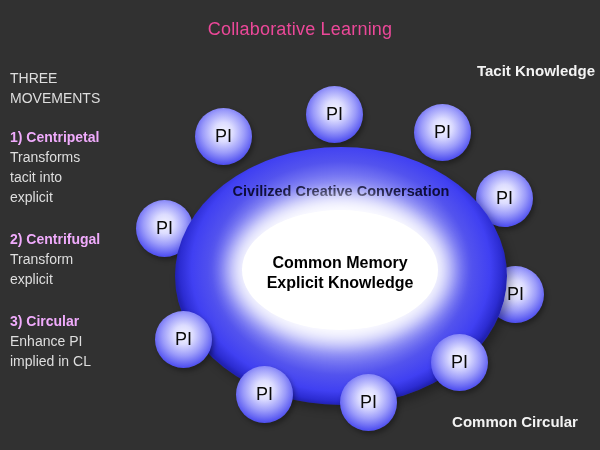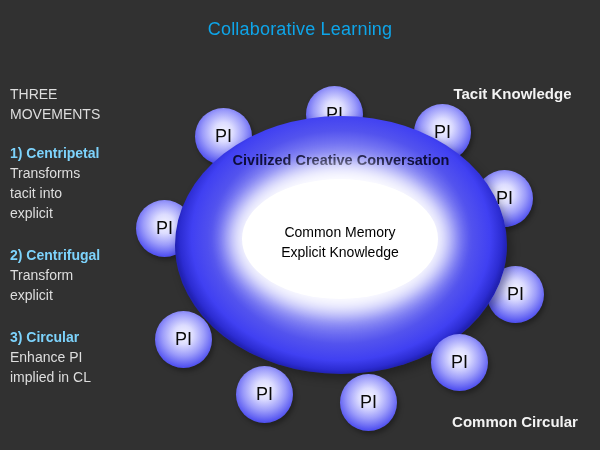--- a/index.html
+++ b/index.html
@@ -3,56 +3,56 @@
 <meta charset="utf-8">
 <style>
   html,body{margin:0;padding:0;background:#1a1a1a;}
   .slide{
     position:relative;width:600px;height:450px;overflow:hidden;
     background:#313131;
     font-family:"Liberation Sans","DejaVu Sans",sans-serif;
   }
   .slide-title{
     position:absolute;top:19px;left:0;width:600px;text-align:center;
-    font-size:18px;color:#0ea5e9;letter-spacing:0.2px;
+    font-size:18px;color:#ec4899;letter-spacing:0.2px;
   }
   .left-panel{
     position:absolute;left:10px;top:68px;width:122px;
-    font-size:14px;line-height:20px;color:#dedede;margin-top:16px;
+    font-size:14px;line-height:20px;color:#dedede;
   }
   .lp-heading{margin:0 0 19px 0;width:112px;}
   .movement{margin:0 0 22px 0;}
-  .movement-label{font-weight:bold;color:#7dd3fc;}
+  .movement-label{font-weight:bold;color:#f0abfc;}
   .corner-label{
     position:absolute;font-size:15px;font-weight:bold;color:#f3f3f3;
     text-align:center;
   }
-  .corner-label.tacit{left:430px;top:85px;width:165px;}
+  .corner-label.tacit{left:430px;top:62px;width:165px;text-align:right;}
   .corner-label.practice{left:430px;top:413px;width:170px;}
   .main-ellipse{
-    position:absolute;left:175px;top:116px;width:332px;height:258px;
+    position:absolute;left:175px;top:147px;width:332px;height:258px;
     border-radius:50%;z-index:2;
     background:radial-gradient(farthest-side at 50% 47%,
       #ffffff 34%,#c9c9fb 48%,#8787f4 63%,#5353ee 78%,
       #4040f2 90%,#2c2cd2 97%,#2121b2 100%);
     box-shadow:4px 5px 10px rgba(0,0,0,0.30);
   }
   .conversation-label{
     position:absolute;top:36px;left:0;width:100%;text-align:center;
     font-size:14.5px;font-weight:bold;color:#0d0d3a;
   }
   .core-ellipse{
     position:absolute;left:67px;top:63px;width:196px;height:120px;
     border-radius:50%;background:#ffffff;
     box-shadow:0 0 20px 13px rgba(255,255,255,0.92);
     display:flex;flex-direction:column;align-items:center;justify-content:center;
     padding-top:6px;box-sizing:border-box;
   }
   .core-line{
-    font-size:14px;font-weight:normal;line-height:20px;color:#000;
+    font-size:16px;font-weight:bold;line-height:20px;color:#000;
     white-space:nowrap;
   }
   .pi-node{
     position:absolute;width:57px;height:57px;border-radius:50%;
     background:radial-gradient(circle at 50% 42%,
       #f4f4ff 0%,#dcdcff 22%,#9c9cfa 48%,#5050f0 74%,
       #3030da 91%,#2424ba 100%);
     display:flex;align-items:center;justify-content:center;
     box-shadow:2px 3px 5px rgba(0,0,0,0.35);
   }

